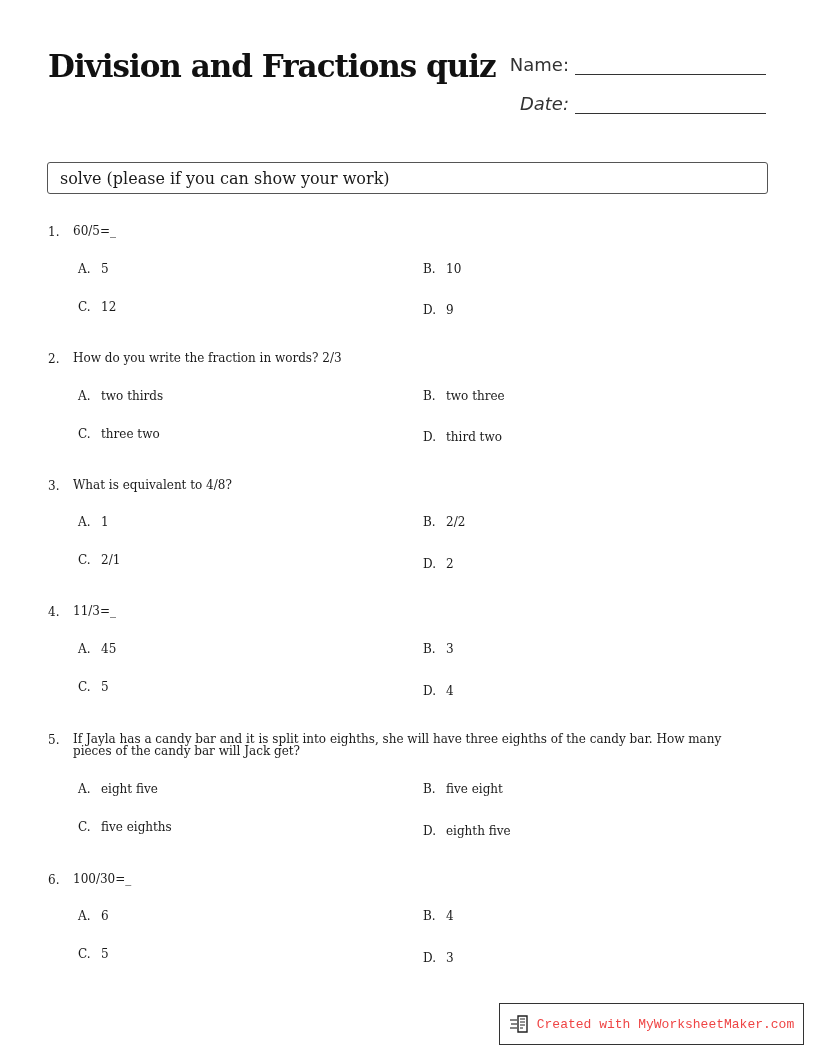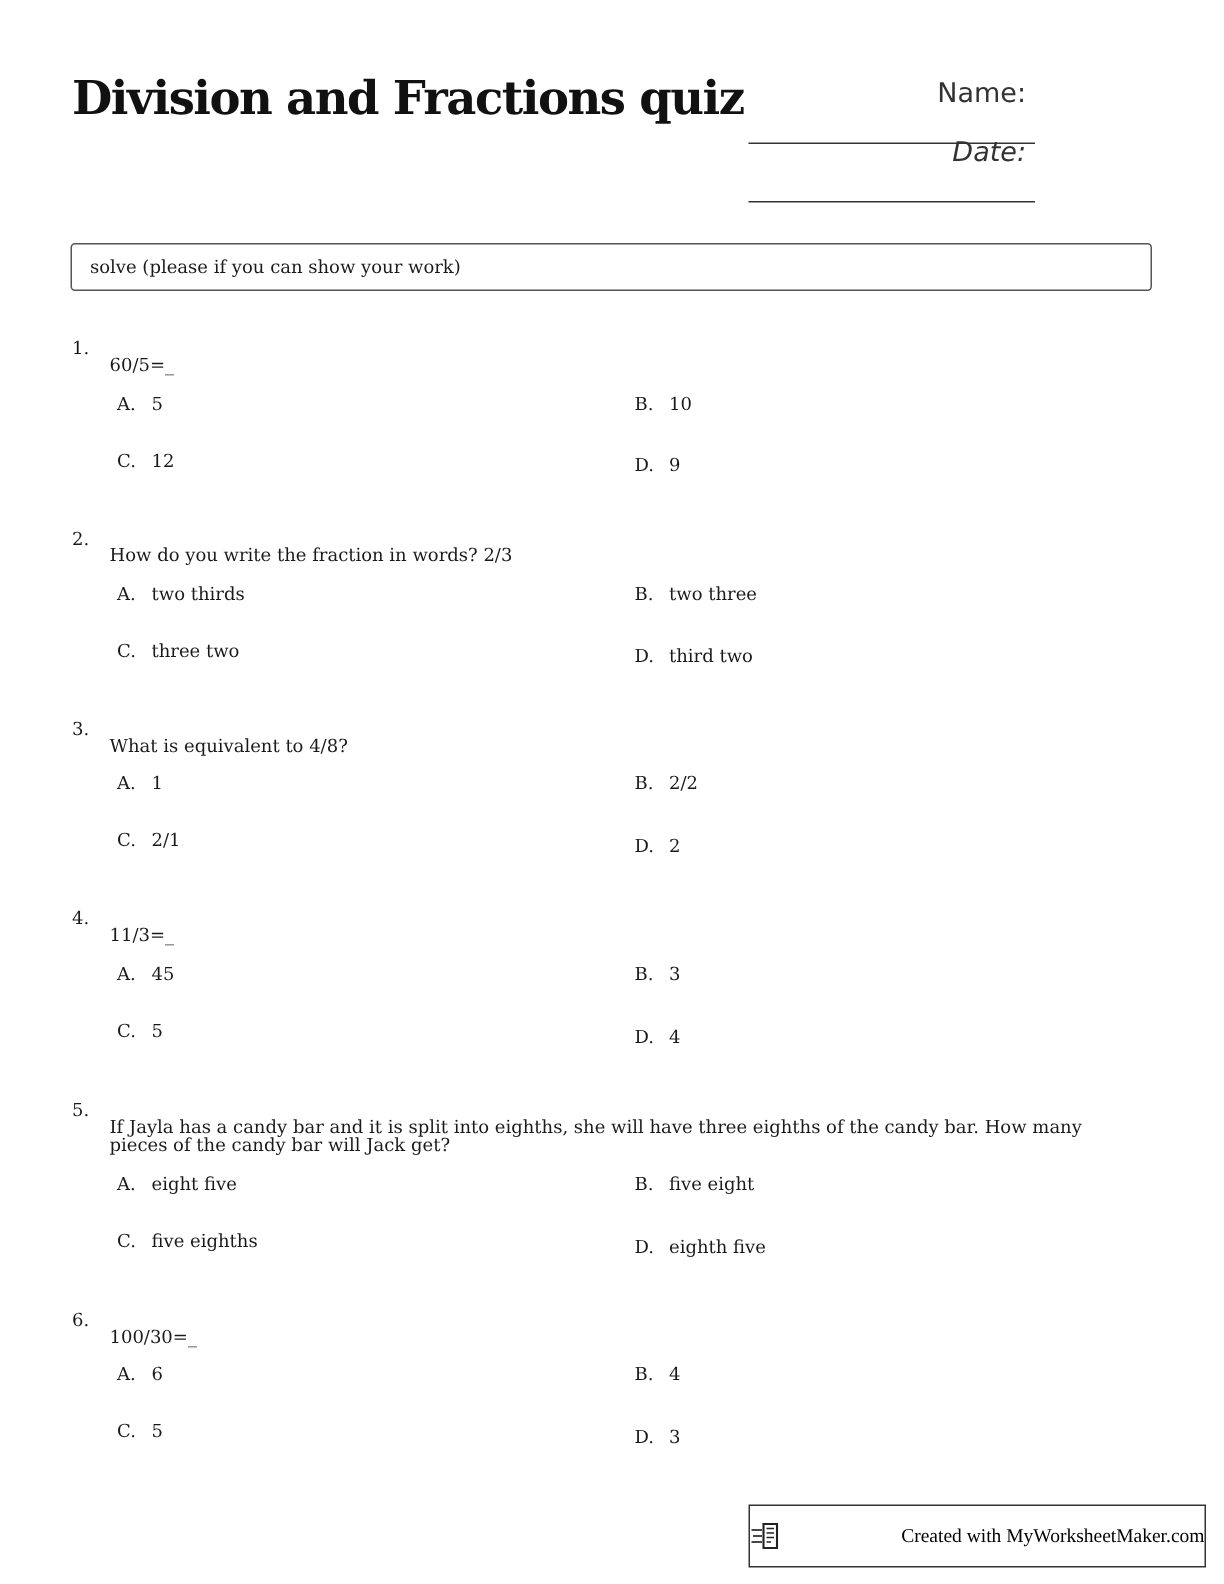--- a/index.html
+++ b/index.html
@@ -5,39 +5,39 @@
     html, body { margin: 0; padding: 0; }
     body {
       width: 816px; height: 1056px; background: #ffffff; position: relative;
       font-family: "DejaVu Serif", serif; color: #1a1a1a; overflow: hidden;
     }
     .title {
       position: absolute; left: 48px; top: 48px;
       font-family: "DejaVu Serif", serif; font-weight: bold; font-size: 31px;
       letter-spacing: -1px; color: #111;
     }
-    .field { position: absolute; display: flex; align-items: flex-end; font-family: "DejaVu Sans", sans-serif; font-size: 18px; color: #333; flex-direction: column; }
+    .field { position: absolute; display: flex; align-items: flex-end; font-family: "DejaVu Sans", sans-serif; font-size: 18px; color: #333; }
     .field .label { text-align: right; width: 70px; margin-right: 6px; }
     .field .line { width: 191px; border-bottom: 1px solid #333; height: 22px; }
     .instructions {
       position: absolute; left: 47px; top: 162px; width: 707px; height: 30px;
       border: 1px solid #555; border-radius: 3px; padding-left: 12px;
-      display: flex; align-items: center; font-size: 12px; box-sizing: content-box;
+      display: flex; align-items: center; font-size: 16px; box-sizing: content-box;
     }
     .question { position: absolute; left: 48px; width: 720px; font-size: 12px; }
     .q-num { position: absolute; left: 0; top: 0; }
-    .q-text { position: absolute; left: 25px; top: 12px; width: 690px; line-height: 12px; }
+    .q-text { position: absolute; left: 25px; top: 0; width: 690px; line-height: 12px; }
     .choice { position: absolute; font-size: 12px; }
     .choice .letter { position: absolute; left: 0; top: 0; }
     .choice .ctext { position: absolute; left: 23px; top: 0; white-space: nowrap; }
     .footer {
       position: absolute; left: 499px; top: 1003px; width: 305px; height: 42px;
       border: 1px solid #333; box-sizing: border-box;
-      display: flex; align-items: center; justify-content: space-between;
-      font-family: Liberation Serif, serif; font-size: 13px; color: #000000;
+      display: flex; align-items: center; justify-content: center;
+      font-family: Liberation Mono, monospace; font-size: 13px; color: #ef4444;
     }
     .footer svg { margin-right: 6px; }
   </style>
 </head>
 <body>
 
 <div class="title">Division and Fractions quiz</div>
 
 <div class="field" style="left:499px; top:52px;">
   <span class="label">Name:</span>

